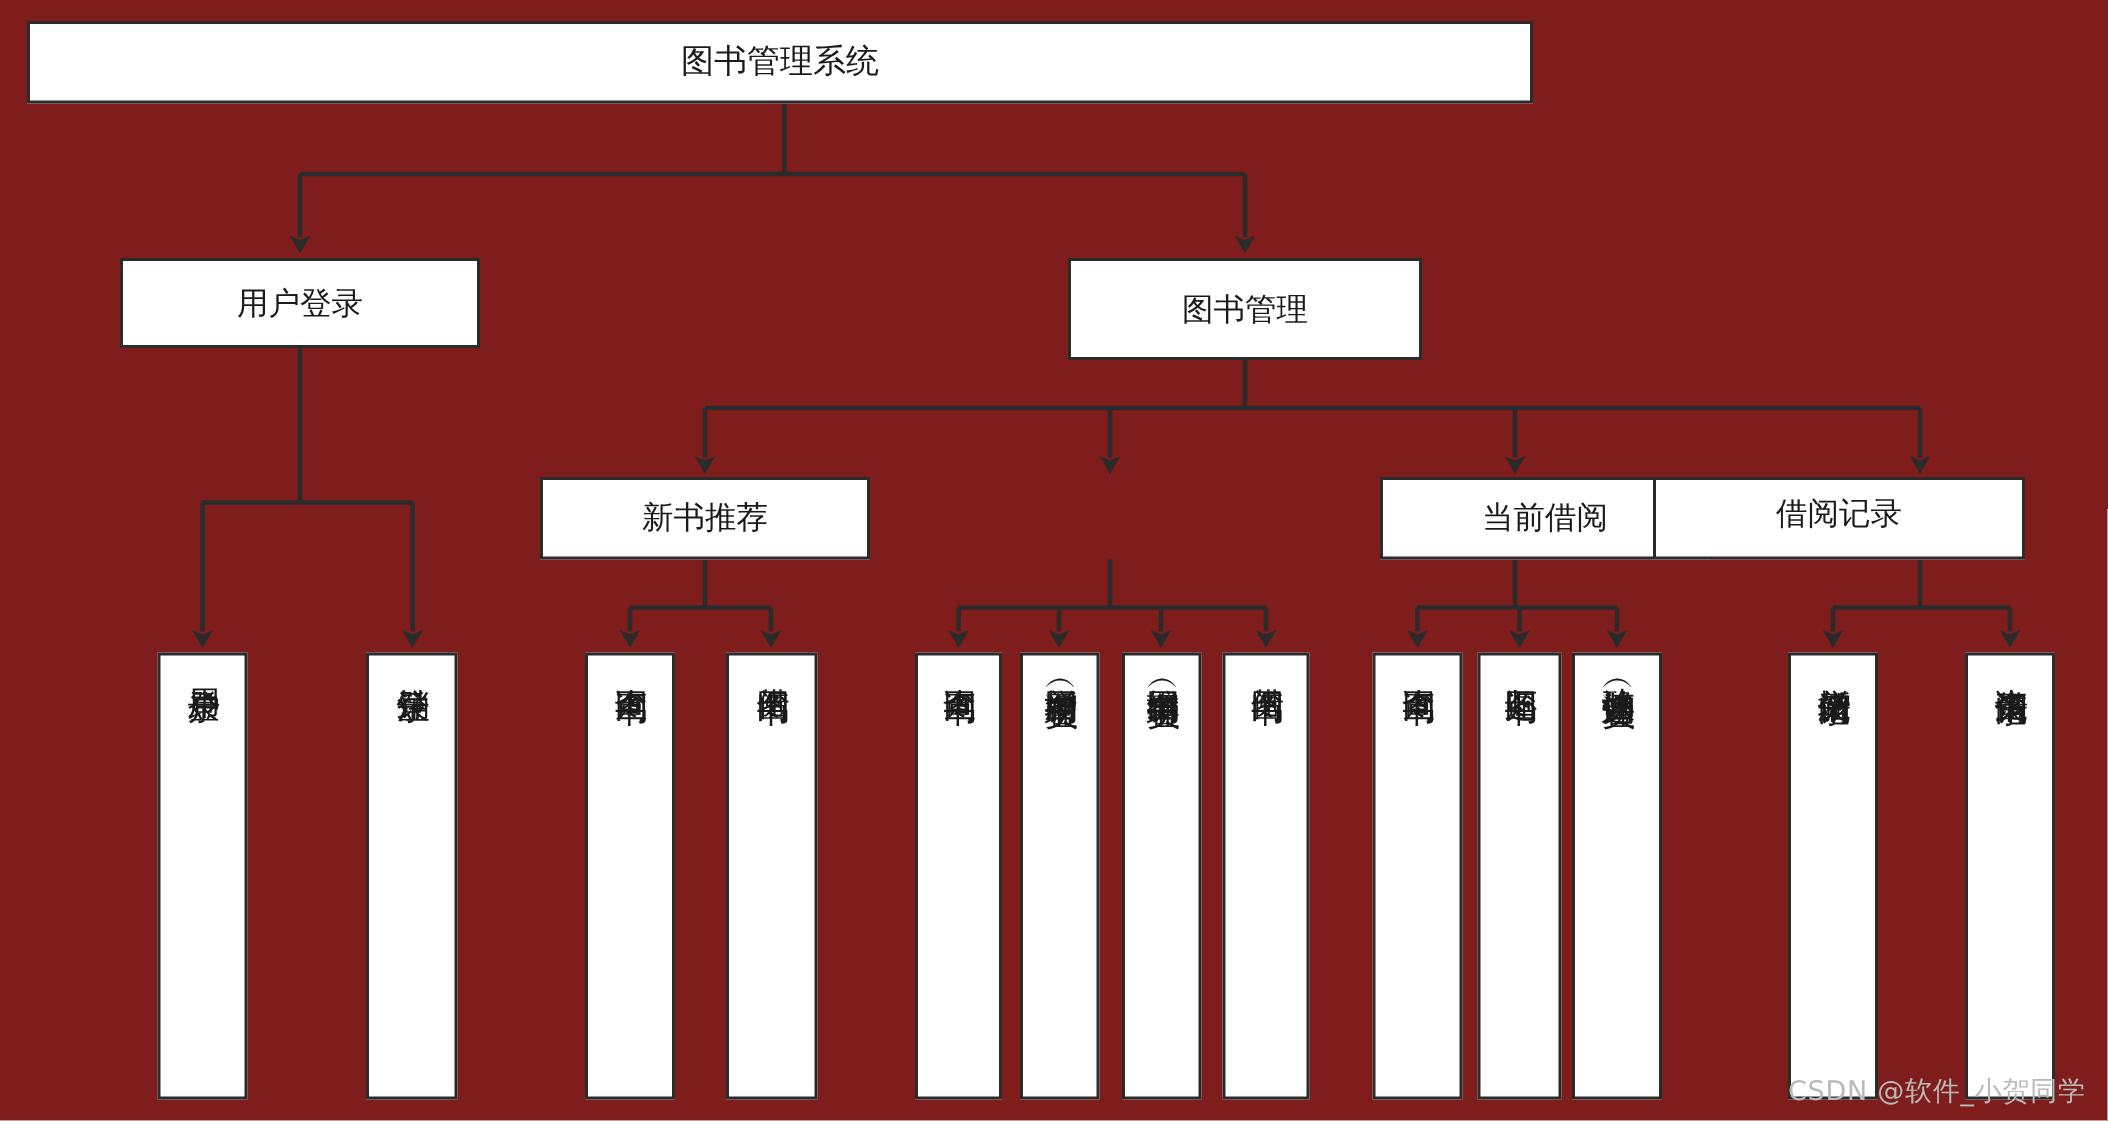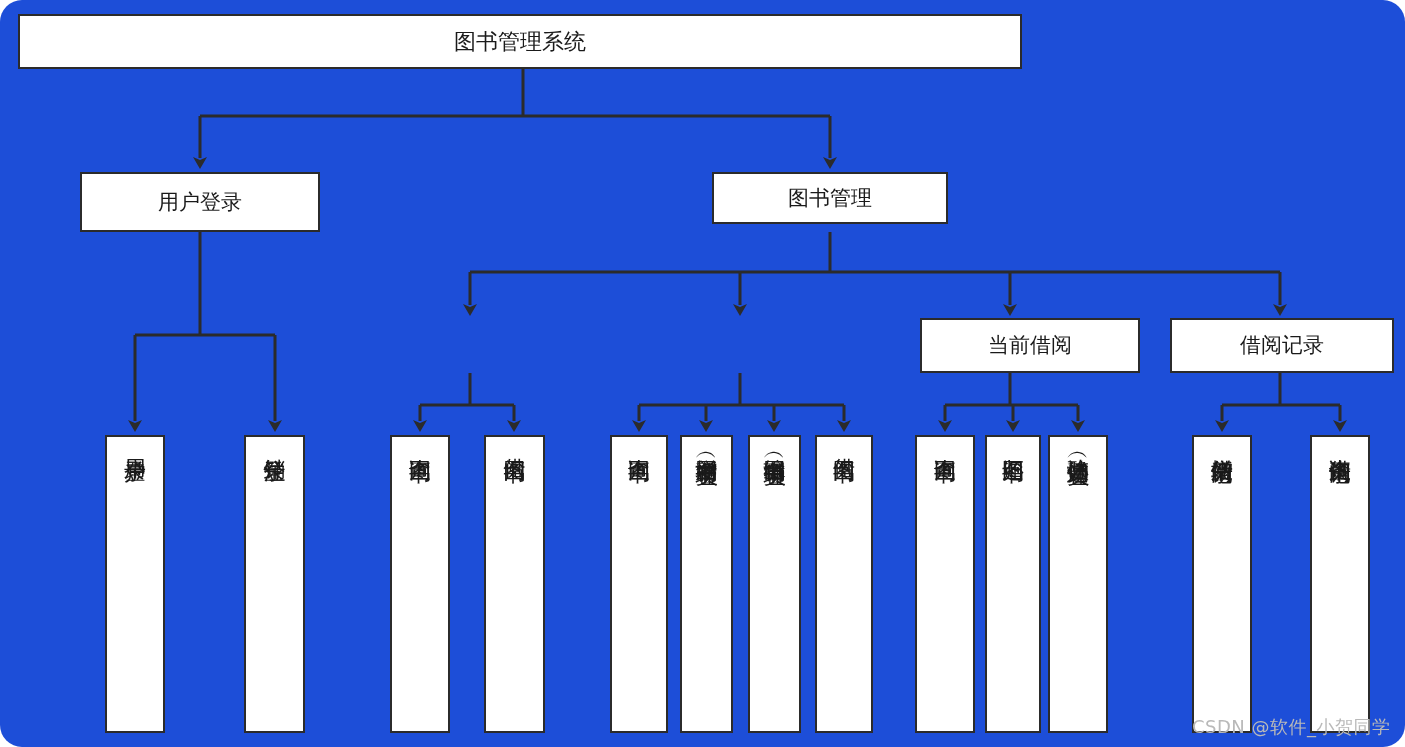--- a/index.html
+++ b/index.html
@@ -7,23 +7,22 @@
     padding: 0;
     background: #ffffff;
   }
   body {
     font-family: "DejaVu Sans", "Liberation Sans", sans-serif;
   }
   #canvas {
     position: relative;
     width: 1405px;
     height: 747px;
-    background: #1d4ed8;
+    background: #7f1d1d;
     overflow: hidden;
-    border-radius: 22px;
   }
   #canvas svg {
     position: absolute;
     top: 0;
     left: 0;
     width: 1405px;
     height: 747px;
   }
   .node {
     position: absolute;
@@ -135,28 +134,31 @@
     </g>
   </svg>
 
   <div class="node root h-node" style="left:18px; top:14px; width:1004px; height:55px;">
     <span class="node-label">图书管理系统</span>
   </div>
 
   <div class="node h-node" style="left:80px; top:172px; width:240px; height:60px;">
     <span class="node-label">用户登录</span>
   </div>
-  <div class="node h-node" style="left:712px; top:172px; width:236px; height:52px;">
+  <div class="node h-node" style="left:712px; top:172px; width:236px; height:68px;">
     <span class="node-label">图书管理</span>
   </div>
 
+  <div class="node h-node" style="left:360px; top:318px; width:220px; height:55px;">
+    <span class="node-label">新书推荐</span>
+  </div>
   <div class="node h-node" style="left:920px; top:318px; width:220px; height:55px;">
     <span class="node-label">当前借阅</span>
   </div>
-  <div class="node h-node" style="left:1170px; top:318px; width:224px; height:55px;">
+  <div class="node h-node" style="left:1102px; top:318px; width:248px; height:55px;font-family:Liberation Mono, monospace;">
     <span class="node-label">借阅记录</span>
   </div>
 
   <div class="node v-node" style="left:105px; top:435px; width:60px; height:298px;">
     <span class="node-label">用户登录</span>
   </div>
   <div class="node v-node" style="left:244px; top:435px; width:61px; height:298px;">
     <span class="node-label">注销登录</span>
   </div>
   <div class="node v-node" style="left:390px; top:435px; width:60px; height:298px;">

